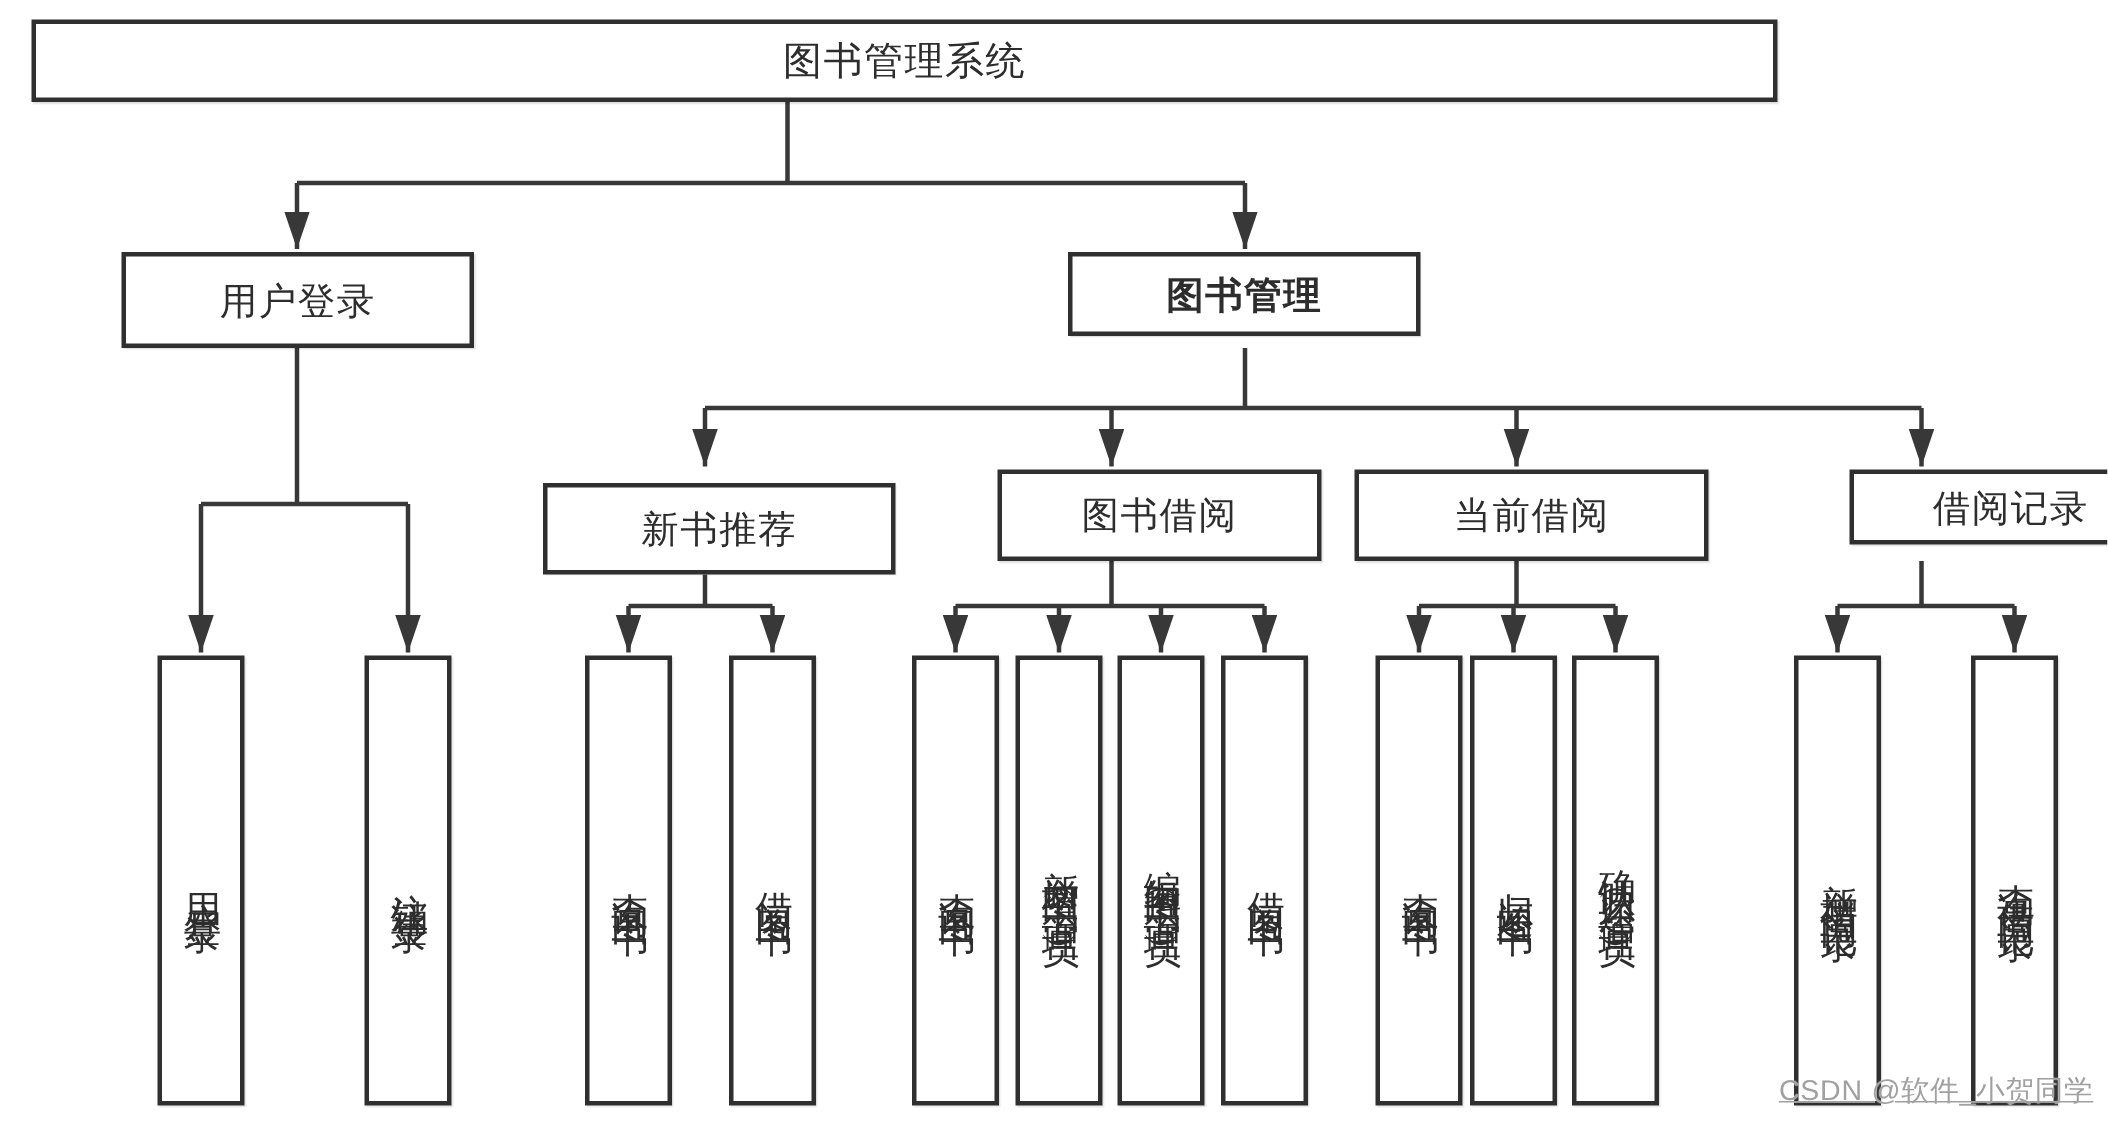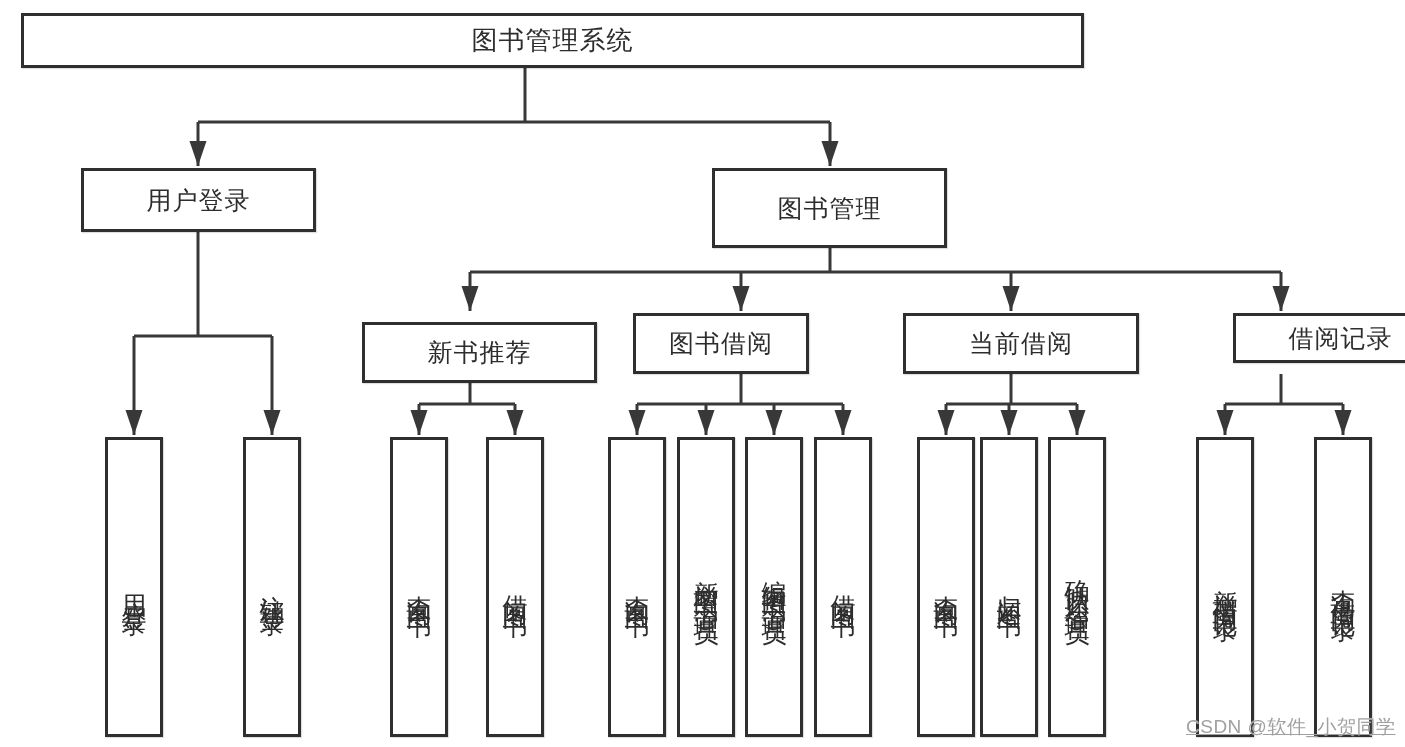--- a/index.html
+++ b/index.html
@@ -108,27 +108,27 @@
     <path class="ln" marker-end="url(#arw)" d="M843,404 V435"></path>
 
     <path class="ln" marker-end="url(#arw)" d="M946,404 V435"></path>
     <path class="ln" marker-end="url(#arw)" d="M1009,404 V435"></path>
     <path class="ln" marker-end="url(#arw)" d="M1077,404 V435"></path>
 
     <path class="ln" marker-end="url(#arw)" d="M1225,404 V435"></path>
     <path class="ln" marker-end="url(#arw)" d="M1343,404 V435"></path>
   </svg>
 
-  <div class="box hbox title" style="left:21px; top:13px; width:1063px; height:55px;text-align:right;">图书管理系统</div>
+  <div class="box hbox title" style="left:21px; top:13px; width:1164px; height:55px;text-align:right;">图书管理系统</div>
 
   <div class="box hbox" style="left:81px; top:168px; width:235px; height:64px;">用户登录</div>
-  <div class="box hbox" style="left:712px; top:168px; width:235px; height:80px;">图书管理</div>
+  <div class="box hbox" style="left:712px; top:168px; width:235px; height:56px;font-weight:bold;">图书管理</div>
 
   <div class="box hbox" style="left:362px; top:322px; width:235px; height:61px;">新书推荐</div>
-  <div class="box hbox" style="left:633px; top:313px; width:176px; height:61px;">图书借阅</div>
+  <div class="box hbox" style="left:665px; top:313px; width:216px; height:61px;">图书借阅</div>
   <div class="box hbox" style="left:903px; top:313px; width:236px; height:61px;">当前借阅</div>
   <div class="box hbox" style="left:1233px; top:313px; width:215px; height:50px;">借阅记录</div>
 
   <div class="box vbox" style="left:105px; top:437px; width:58px; height:300px;">
     <span>用户登录</span>
   </div>
   <div class="box vbox" style="left:243px; top:437px; width:58px; height:300px;">
     <span>注销登录</span>
   </div>
 

